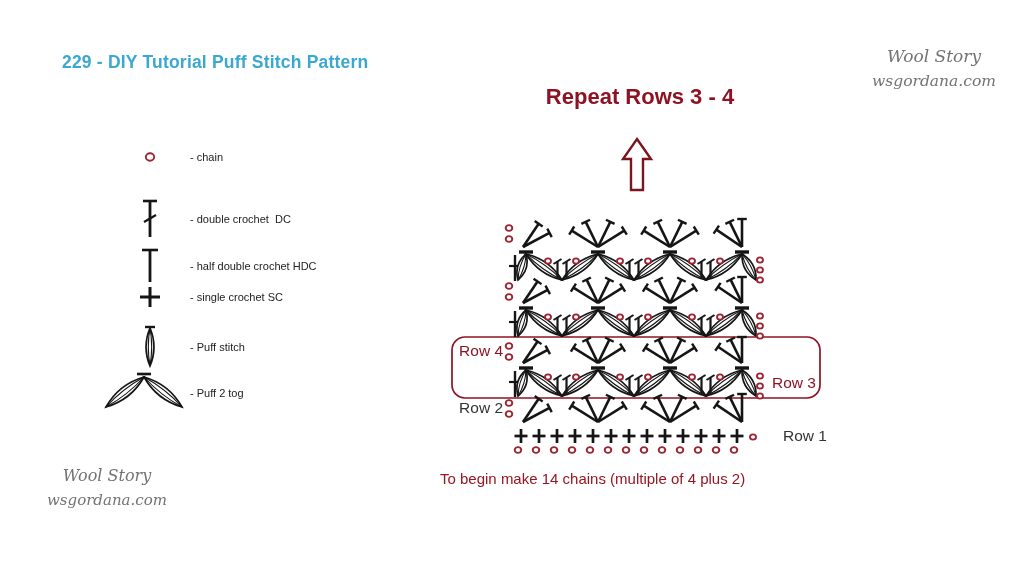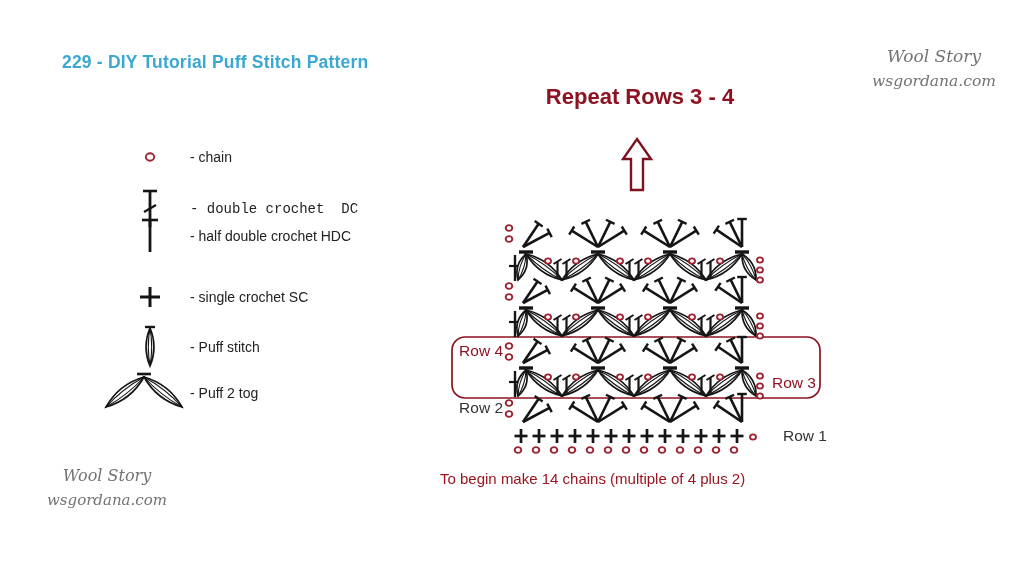--- a/index.html
+++ b/index.html
@@ -11,21 +11,21 @@
              text-align:center;line-height:25px;}
   #watermark-top{left:872px;top:44px;width:124px;font-size:17px;}
   #watermark-top .wm2{font-size:15.5px;}
   #watermark-bottom{left:44px;top:463px;width:126px;font-size:16px;}
   #watermark-bottom .wm2{font-size:15px;}
   #main-heading{left:470px;top:84px;width:340px;text-align:center;font-size:22px;font-weight:bold;color:#8e1322;}
   #footer-note{left:440px;top:470px;width:400px;font-size:15px;color:#9a1521;}
   #legend{left:90px;top:132px;width:340px;height:290px;}
   .legend-item{position:absolute;left:0;width:340px;display:flex;align-items:center;}
   .legend-icon-box{width:100px;display:flex;justify-content:center;align-items:center;flex:0 0 100px;}
-  .legend-label{font-size:14px;color:#222;white-space:pre;}
+  .legend-label{font-size:11px;color:#222;white-space:pre;}
   #diagram-box{left:435px;top:208px;}
   #up-arrow{left:616px;top:136px;}
 </style>
 </head>
 <body>
 
 <div class="abs" id="page-title">229 - DIY Tutorial Puff Stitch Pattern</div>
 
 <div class="abs watermark" id="watermark-top">
   <div class="wm1">Wool Story</div>
@@ -42,31 +42,31 @@
 
 <div class="abs" id="legend">
     <div class="legend-item" style="top: 1px; height: 48px;">
       <div class="legend-icon-box">
         <svg width="96" height="48" viewBox="0 0 96 48">
           <ellipse cx="58" cy="24" rx="4.2" ry="3.696" fill="#fff" stroke="#9b2533" stroke-width="1.9"></ellipse>
         </svg>
       </div>
       <div class="legend-label">- chain</div>
     </div>
-    <div class="legend-item" style="top: 53px; height: 48px; font-family: Liberation Mono, monospace;">
+    <div class="legend-item" style="top: 63px; height: 48px;">
       <div class="legend-icon-box">
         <svg width="96" height="48" viewBox="0 0 96 48">
           <line x1="58" y1="6" x2="58" y2="42" stroke="#151515" stroke-width="2.8" stroke-linecap="butt"></line>
           <line x1="51" y1="6" x2="65" y2="6" stroke="#151515" stroke-width="2.6" stroke-linecap="butt"></line>
           <line x1="52" y1="27" x2="64" y2="20" stroke="#151515" stroke-width="2.2" stroke-linecap="butt"></line>
         </svg>
       </div>
       <div class="legend-label">- double crochet  DC</div>
     </div>
-    <div class="legend-item" style="top: 80px; height: 48px; text-align: right;">
+    <div class="legend-item" style="top: 110px; height: 48px; text-align: right;">
       <div class="legend-icon-box">
         <svg width="96" height="48" viewBox="0 0 96 48">
           <line x1="58" y1="8" x2="58" y2="40" stroke="#151515" stroke-width="2.8" stroke-linecap="butt"></line>
           <line x1="50" y1="8" x2="66" y2="8" stroke="#151515" stroke-width="2.6" stroke-linecap="butt"></line>
         </svg>
       </div>
       <div class="legend-label">- half double crochet HDC</div>
     </div>
     <div class="legend-item" style="top: 191px; height: 48px;">
       <div class="legend-icon-box">

